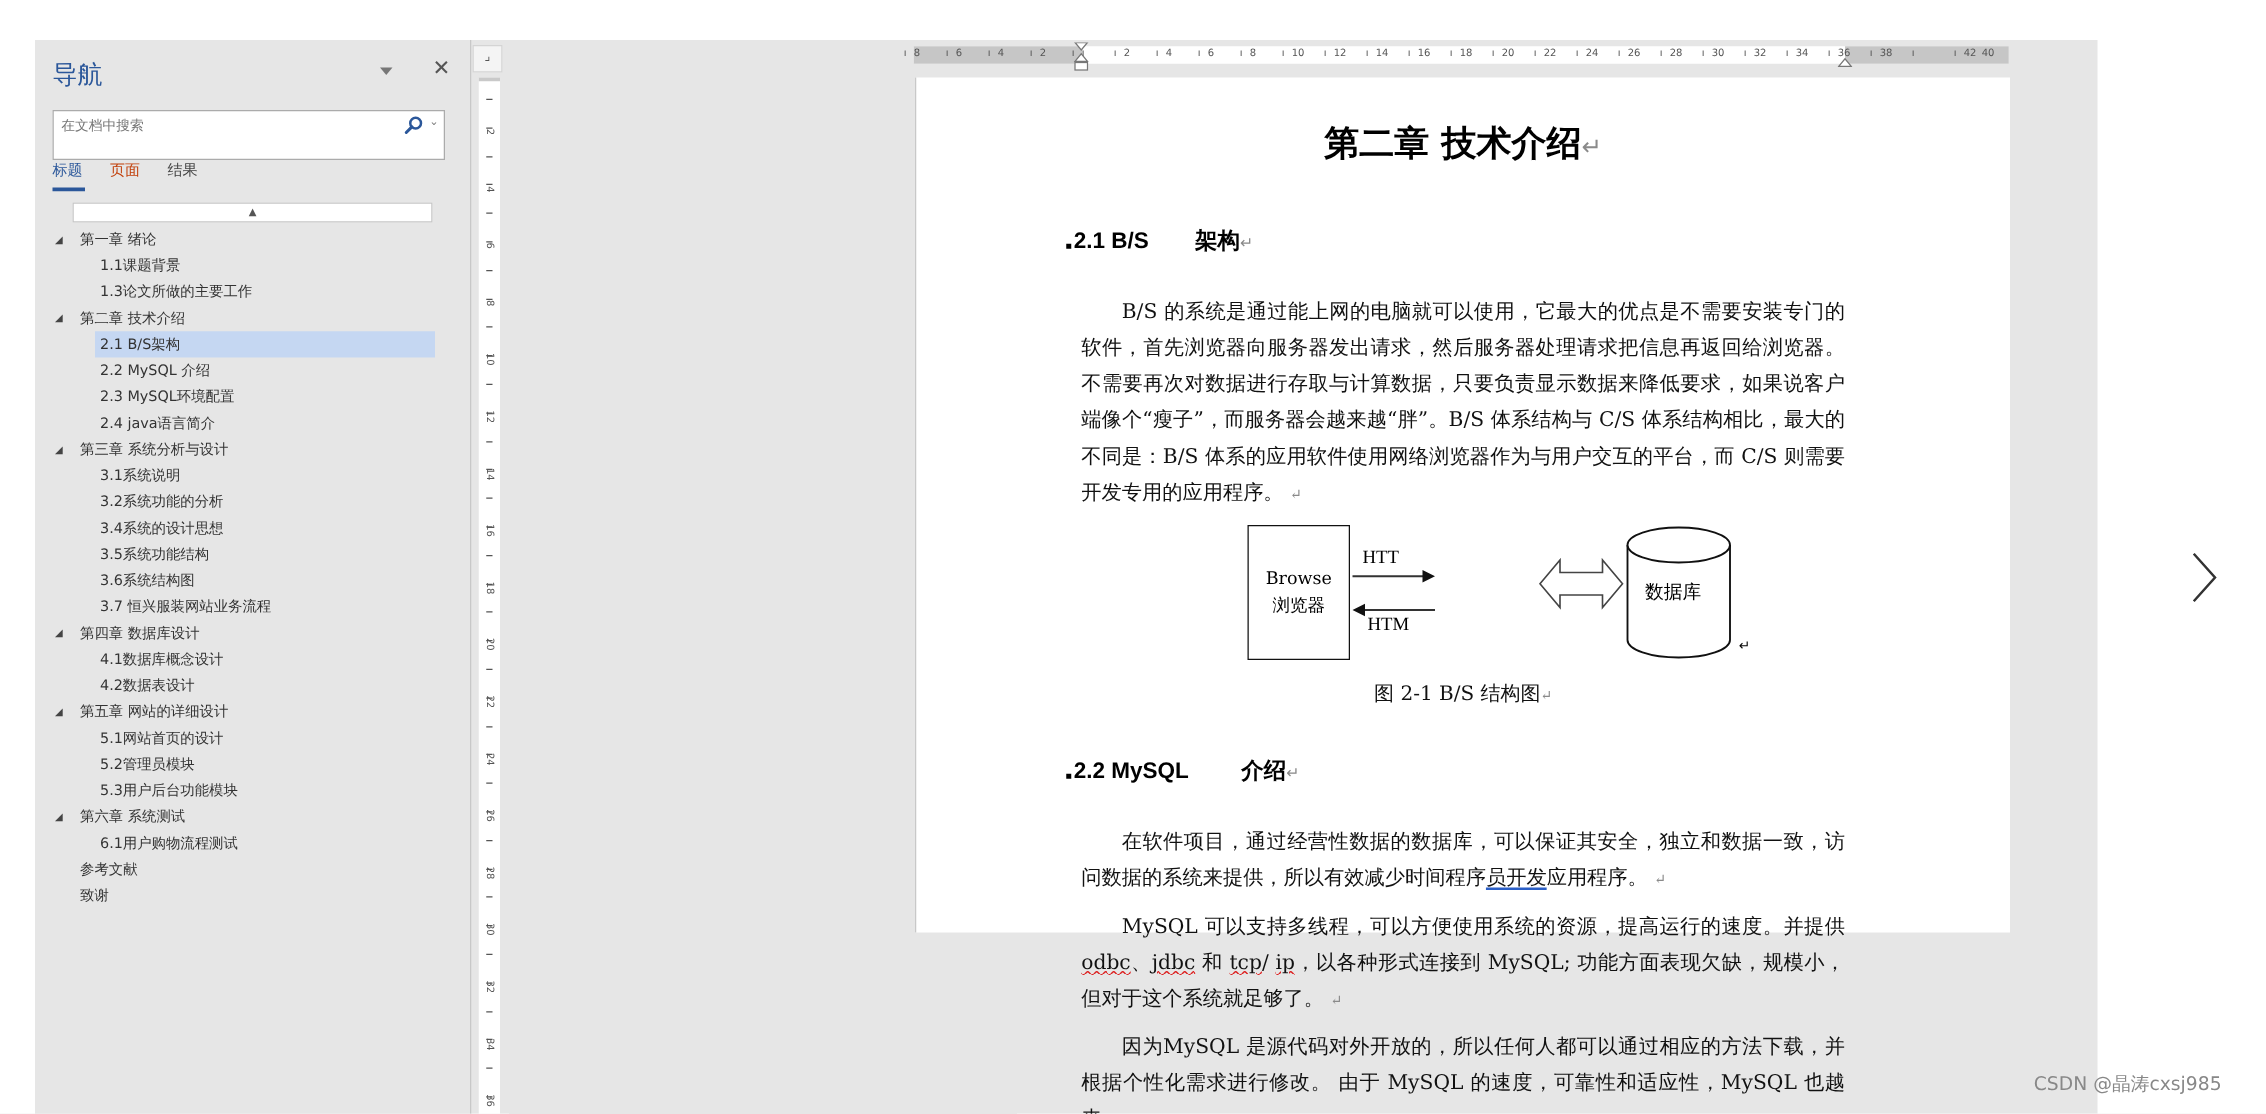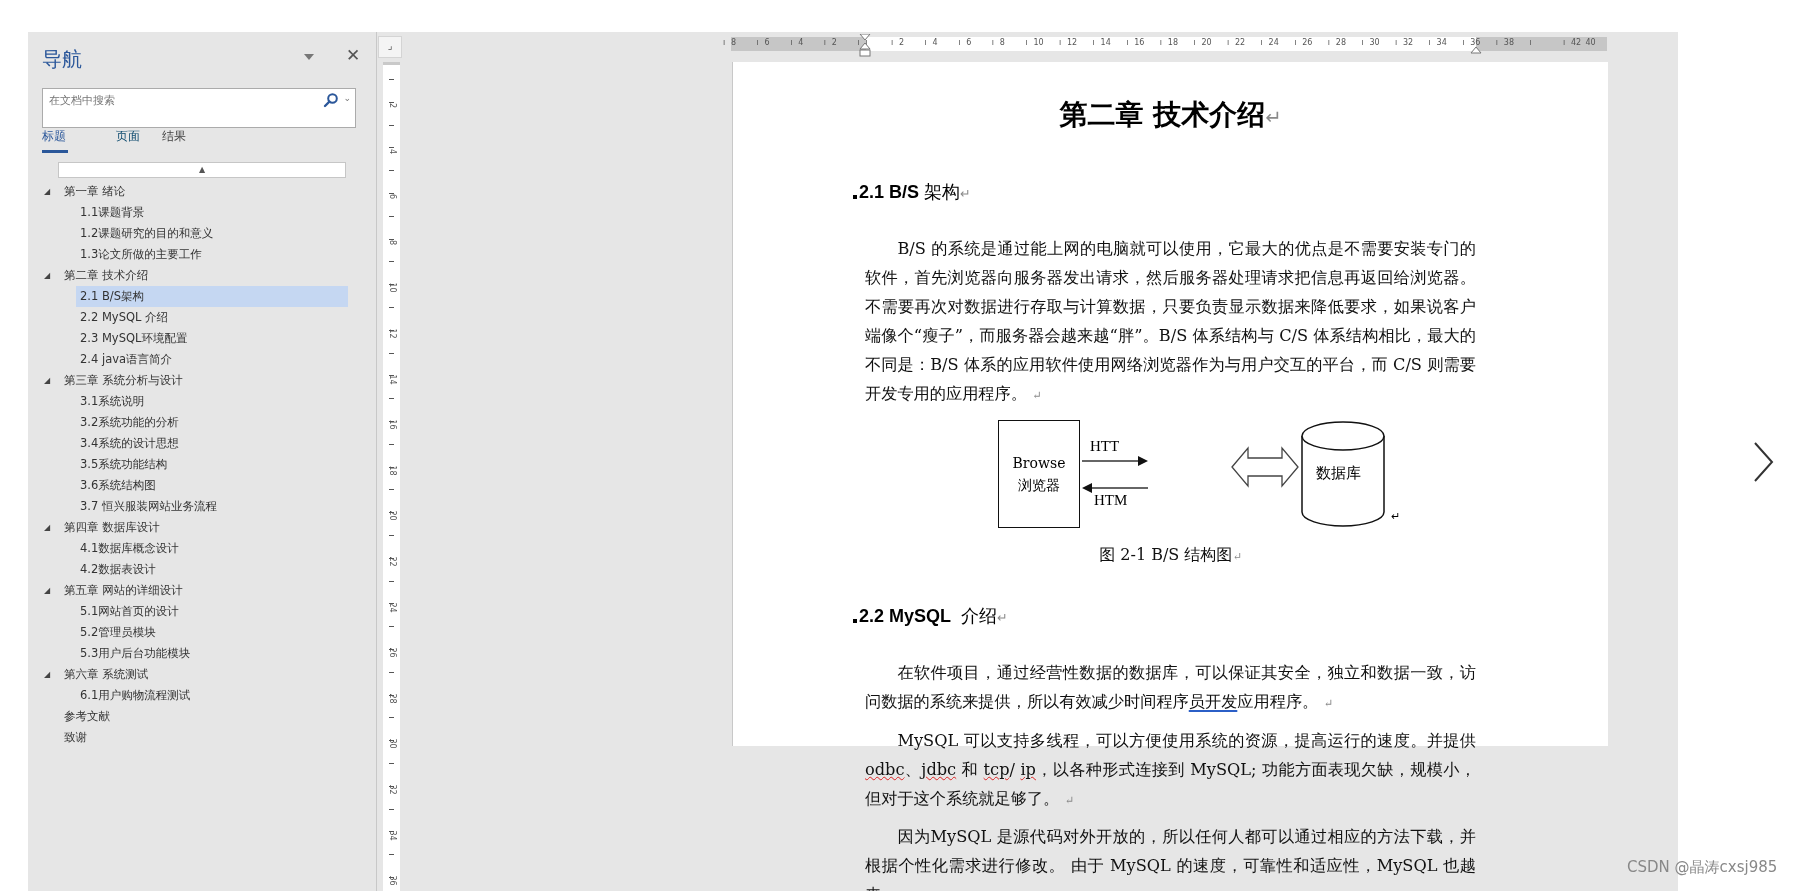--- a/index.html
+++ b/index.html
@@ -43,21 +43,21 @@
   }
   .nav-search .search-caret {
     position: absolute; right: 4px; top: 4px; font-size: 9px; color: #777;
   }
   .nav-tabs {
     position: absolute; left: 14px; top: 96px; display: flex; gap: 22px;
     font-size: 12px;
   }
   .nav-tab { color: #444; cursor: pointer; padding-bottom: 8px; position: relative; }
   .nav-tab.active { color: #2b579a; }
-  .nav-tab.blue { color: #0c4a6e; margin-left: 28px; }
+  .nav-tab.blue { color: #c2410c; }
   .nav-tab.active::after {
     content: ""; position: absolute; left: 0; bottom: 0; width: 26px; height: 3px; background: #2b579a;
   }
   .nav-collapse-bar {
     position: absolute; left: 30px; top: 130px; width: 288px; height: 16px;
     background: #fff; border: 1px solid #c6c6c6; box-sizing: border-box;
     text-align: center; font-size: 8px; line-height: 14px; color: #555;
   }
   .nav-tree { position: absolute; left: 0; top: 149px; width: 348px; }
   .tree-item {
@@ -109,21 +109,21 @@
   }
   .chap-title {
     position: absolute; left: 0; width: 875px; top: 34px; text-align: center;
     font-family: "DejaVu Sans", sans-serif; font-weight: bold; font-size: 28px; color: #000;
   }
   .pmark { color: #8a8a8a; font-weight: normal; font-size: 0.7em; }
   .sec-title {
     position: absolute; left: 120px; font-family: "Liberation Sans", sans-serif; font-weight: bold;
     font-size: 18px; color: #000;
   }
-  .sec-title .cn { font-family: "DejaVu Serif", serif; font-weight: normal; }
+  .sec-title .cn { font-family: "DejaVu Serif", serif; font-weight: bold; margin-left: 32px; }
   .bullet-dot { display:inline-block; width:4px; height:4px; background:#000; margin-right:2px; vertical-align: -1px;}
   .para {
     position: absolute; left: 132px; width: 611px;
     font-family: "DejaVu Serif", "Liberation Serif", serif; font-size: 16.2px; line-height: 29px; color: #111;
     text-align: justify; text-indent: 2em;
   }
   .squiggle { text-decoration: underline wavy #d22; text-decoration-thickness: 1px; }
   .bluel { text-decoration: underline #2b5fc7; text-decoration-thickness: 1.5px; text-underline-offset: 3px; }
   .figure { position: absolute; left: 265px; top: 358px; width: 440px; height: 112px; }
   .fig-box {
@@ -168,21 +168,20 @@
     <span class="nav-tab">结果</span>
   </div>
 
   <div class="nav-collapse-bar">
     <span>▲</span>
   </div>
 
   <div class="nav-tree" id="nav-tree">
       <div class="tree-item lvl1"><span class="tri">◢</span><span class="hl">第一章 绪论</span></div>
       <div class="tree-item lvl2"><span class="hl">1.1课题背景</span></div>
-      <div class="tree-item lvl2"><span class="hl">1.2课题研究的目的和意义</span></div>
       <div class="tree-item lvl2"><span class="hl">1.3论文所做的主要工作</span></div>
       <div class="tree-item lvl1"><span class="tri">◢</span><span class="hl">第二章 技术介绍</span></div>
       <div class="tree-item lvl2 selected"><span class="hl">2.1 B/S架构</span></div>
       <div class="tree-item lvl2"><span class="hl">2.2 MySQL 介绍</span></div>
       <div class="tree-item lvl2"><span class="hl">2.3 MySQL环境配置</span></div>
       <div class="tree-item lvl2"><span class="hl">2.4 java语言简介</span></div>
       <div class="tree-item lvl1"><span class="tri">◢</span><span class="hl">第三章 系统分析与设计</span></div>
       <div class="tree-item lvl2"><span class="hl">3.1系统说明</span></div>
       <div class="tree-item lvl2"><span class="hl">3.2系统功能的分析</span></div>
       <div class="tree-item lvl2"><span class="hl">3.4系统的设计思想</span></div>

